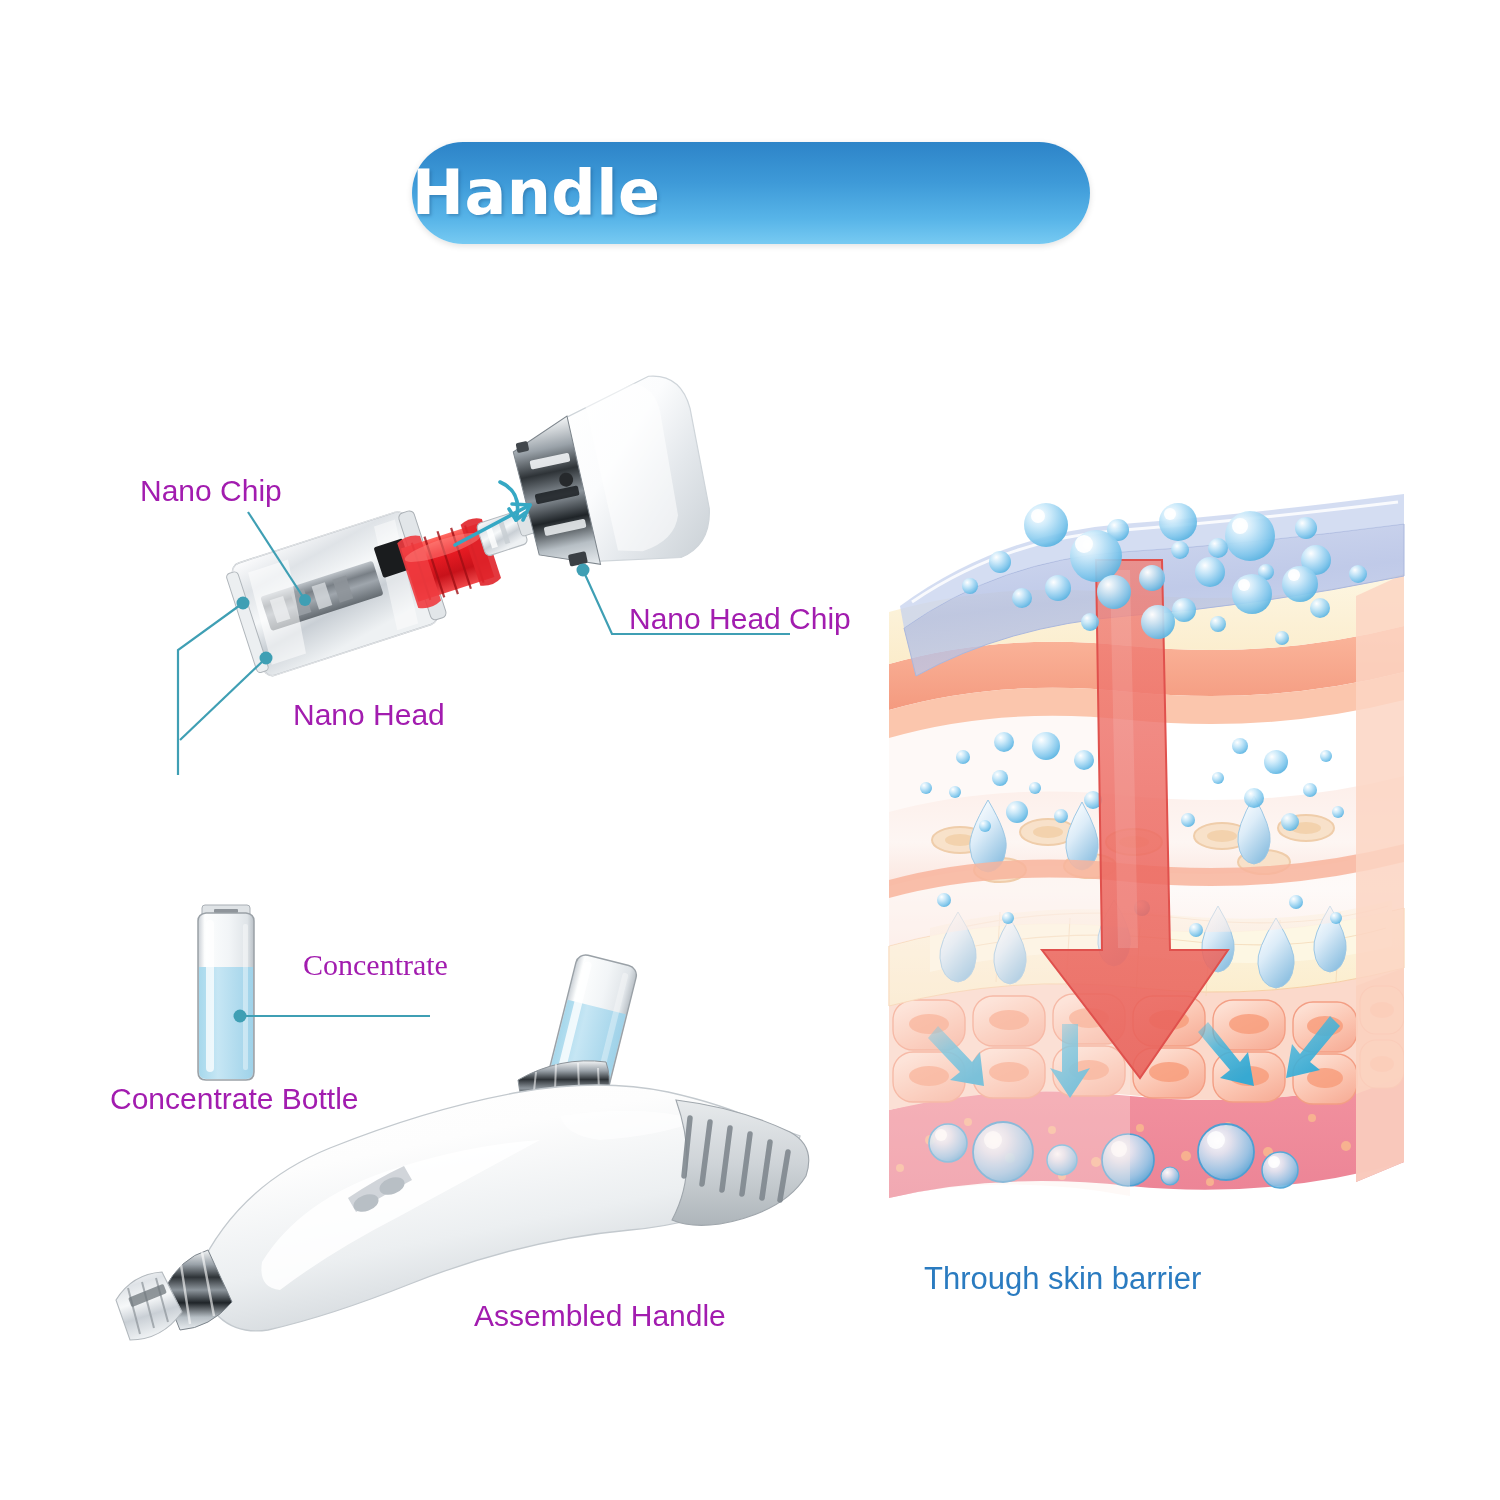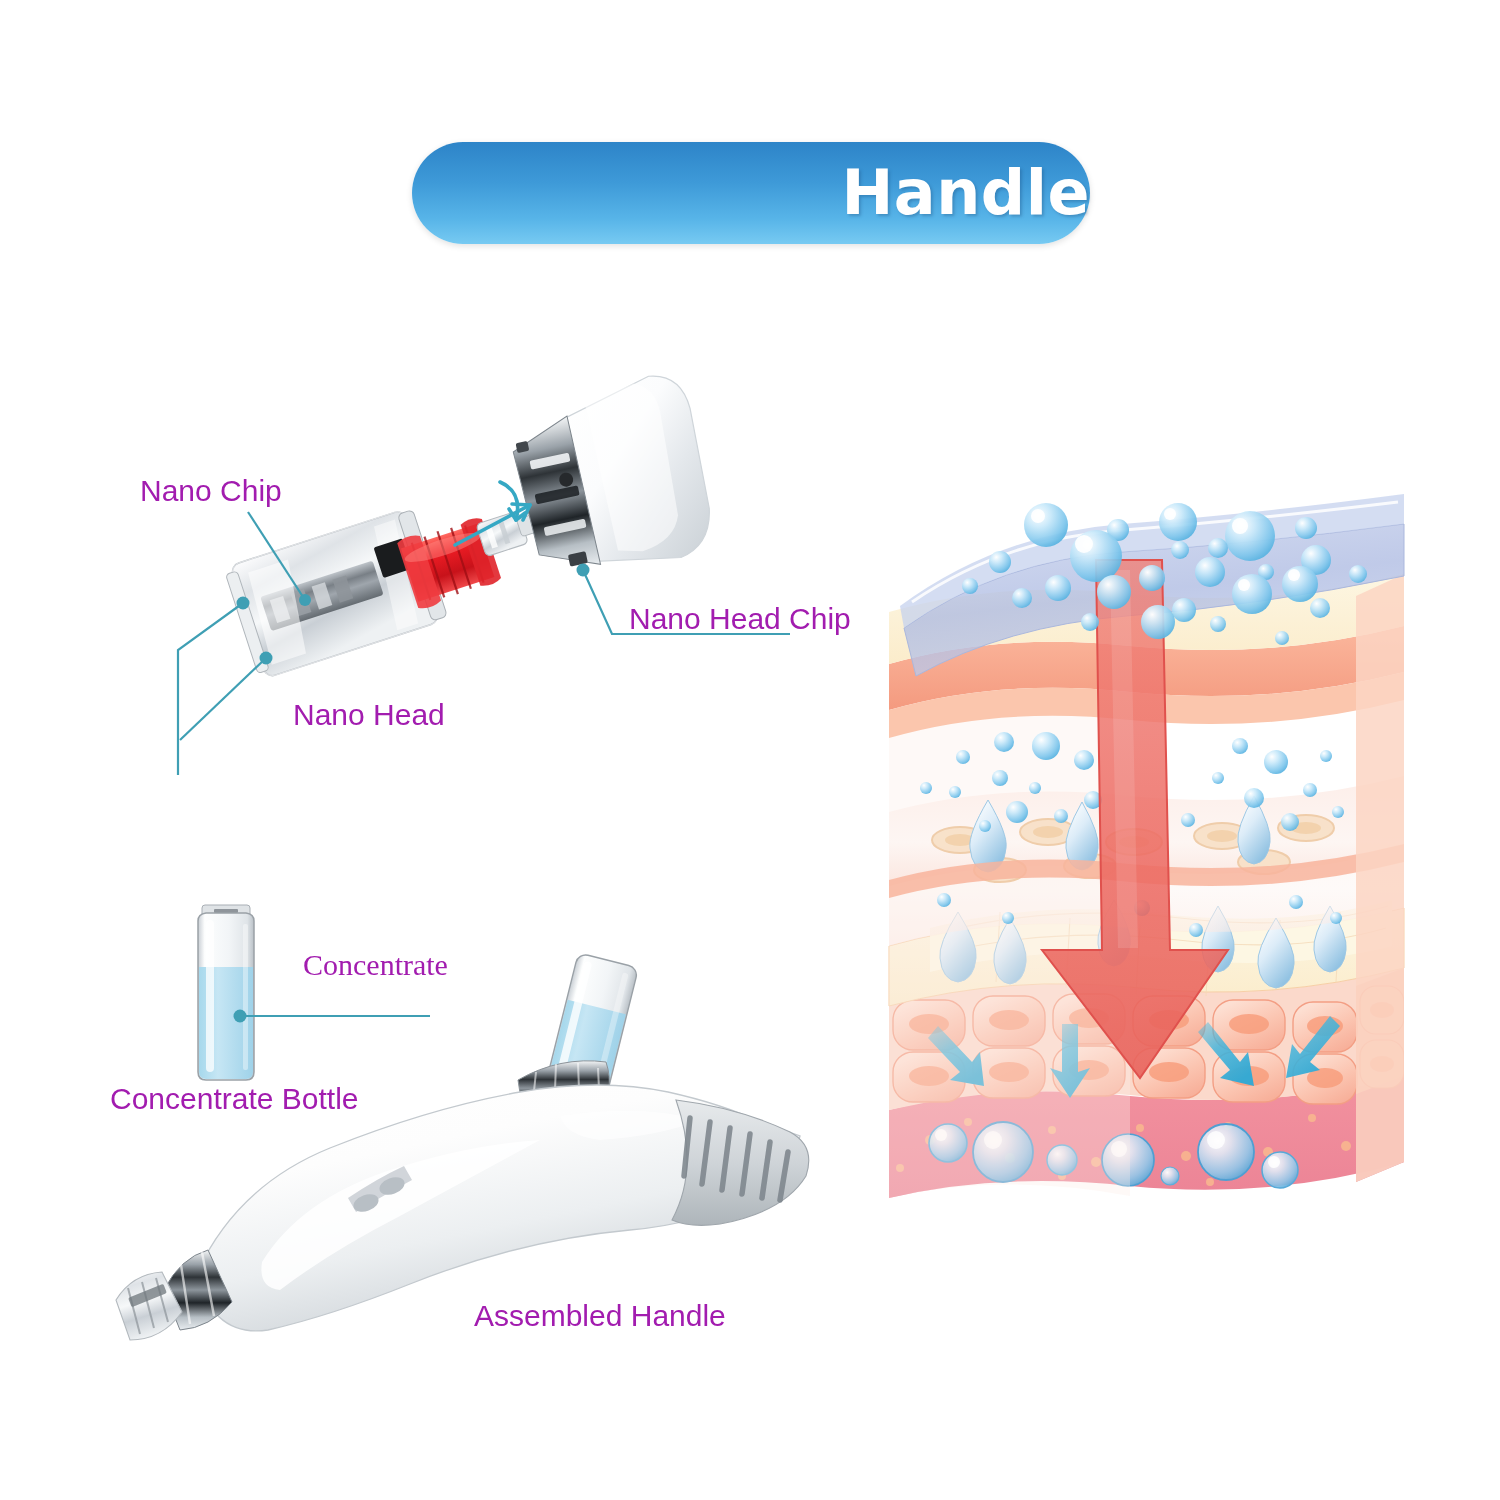--- a/index.html
+++ b/index.html
@@ -26,21 +26,21 @@
   .title-banner {
     position: absolute;
     left: 412px;
     top: 142px;
     width: 678px;
     height: 102px;
     border-radius: 51px;
     background: linear-gradient(180deg, #2d84c8 0%, #3e9ad8 40%, #57b4e8 75%, #77caf2 100%);
     display: flex;
     align-items: center;
-    justify-content: flex-end;
+    justify-content: flex-start;
     box-shadow: 0 2px 6px rgba(0,0,0,0.12);
   }
   .title-text {
     color: #ffffff;
     font-size: 62px;
     font-weight: bold;
     letter-spacing: 0.5px;
     text-shadow: 2px 2px 3px rgba(30,80,130,0.35);
     font-family: "DejaVu Sans", sans-serif;
     line-height: 1;
@@ -591,15 +591,16 @@
 
   <div class="label" style="left:629px; top:601px;text-align:right;">Nano Head Chip</div>
 
   <div class="label" style="left:303px; top:947px;font-family:Liberation Serif, serif;">Concentrate</div>
 
   <div class="label" style="left:110px; top:1081px;text-align:right;">Concentrate Bottle</div>
 
   <div class="label" style="left:474px; top:1298px;">Assembled Handle</div>
 
   <div class="caption" style="left:924px; top:1258px;">
+    <div>Through skin barrier</div>
   </div>
 
 </div>
 
 </body></html>

